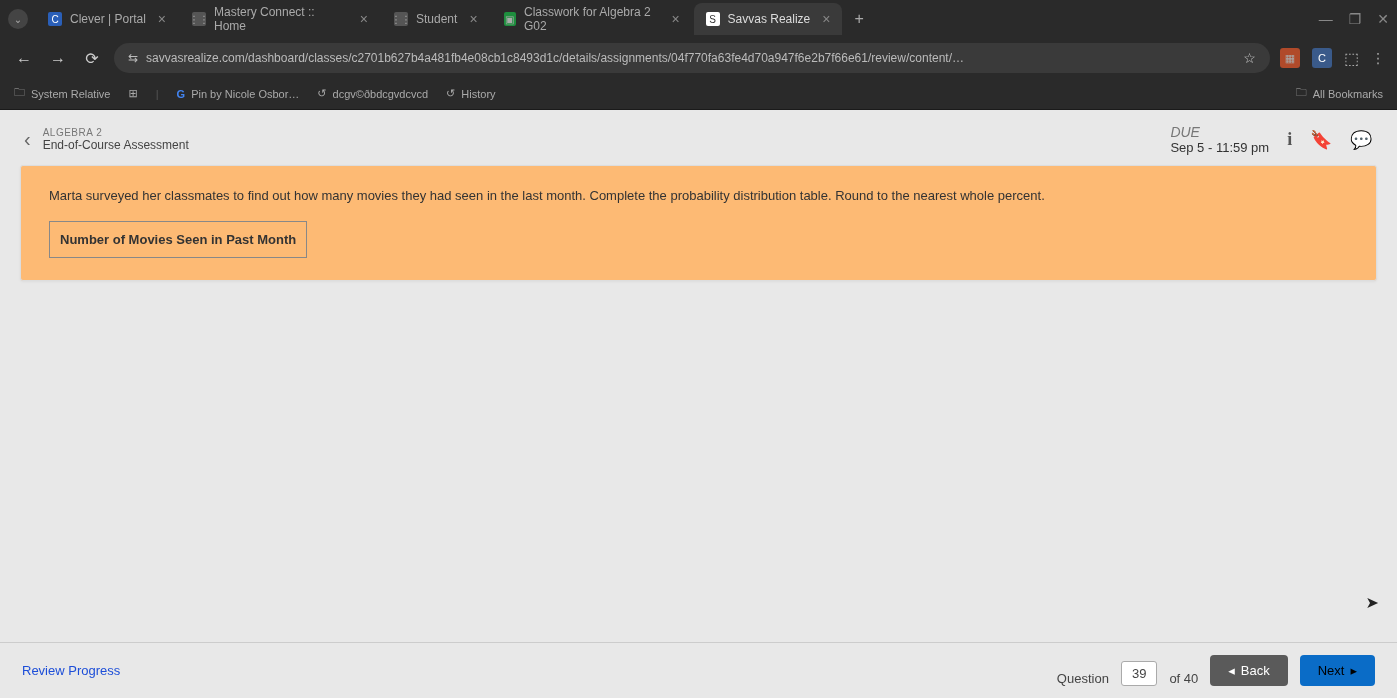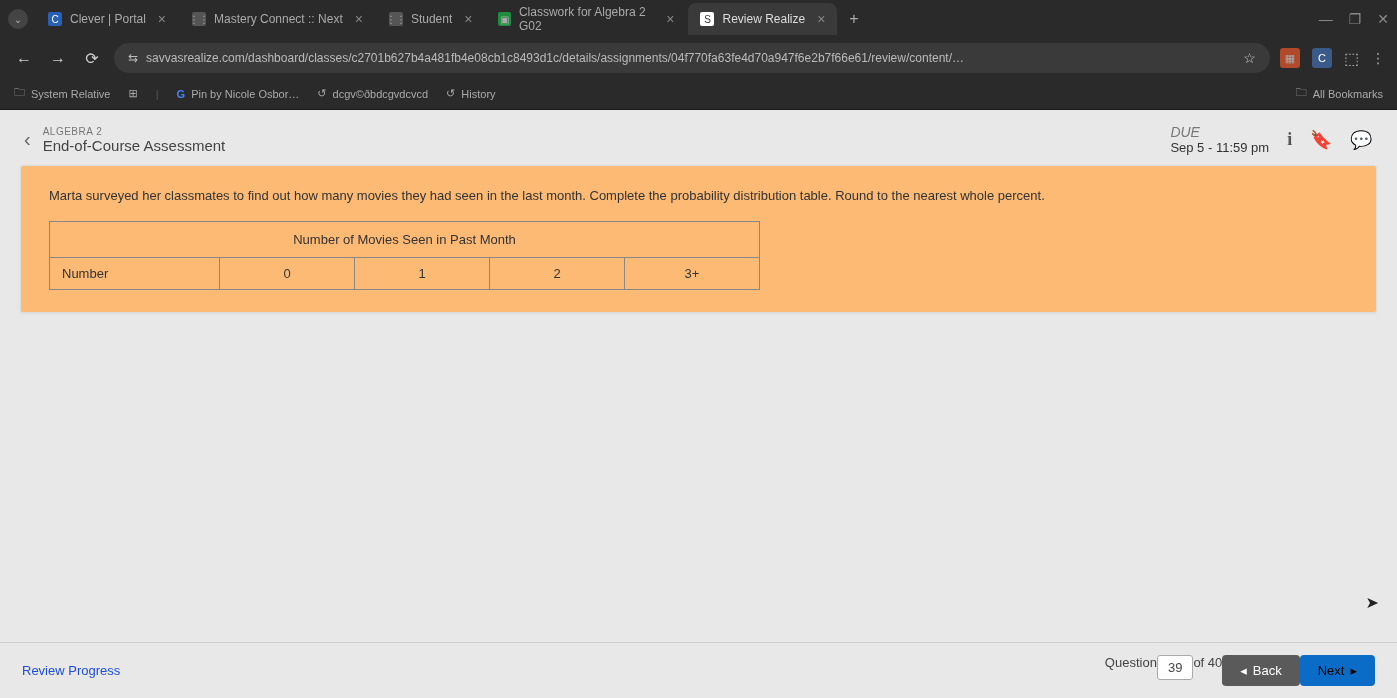--- a/index.html
+++ b/index.html
@@ -24,76 +24,76 @@
 
 .bookmarks-row { display: flex; align-items: center; height: 32px; padding: 0 14px; gap: 18px; background: #2a2a2a; color: #aaa; font-size: 11px; border-bottom: 1px solid #1a1a1a; }
 .bookmark-item { display: flex; align-items: center; gap: 6px; cursor: pointer; }
 .all-bookmarks { margin-left: auto; display: flex; align-items: center; gap: 6px; }
 
 .page-area { background: #e8e8e8; height: calc(698px - 110px); display: flex; flex-direction: column; }
 
 .assessment-header { display: flex; align-items: center; padding: 14px 24px 10px 24px; background: #e8e8e8; }
 .back-chevron { font-size: 20px; color: #666; margin-right: 12px; cursor: pointer; }
 .header-text .subject { font-size: 10px; color: #777; letter-spacing: 0.5px; }
-.header-text .title { font-size: 15px; color: #444; }
+.header-text .title { font-size: 12px; color: #444; }
 .header-right { margin-left: auto; display: flex; align-items: center; gap: 18px; }
 .due-block { text-align: left; }
 .due-label { font-size: 14px; color: #777; font-style: italic; }
 .due-value { font-size: 13px; color: #333; }
 .header-icon { font-size: 18px; color: #555; cursor: pointer; }
 
 .question-panel { background: #fdba74; margin: 0 20px; border: 1px solid #ddd; border-radius: 3px; padding: 22px 28px; flex: 0 0 auto; box-shadow: 0 1px 3px rgba(0,0,0,0.05); }
 .prompt { font-size: 13px; color: #333; margin-bottom: 18px; }
 
 .data-table { border-collapse: collapse; font-size: 13px; color: #333; }
 .data-table th, .data-table td { border: 1px solid #888; padding: 8px 12px; text-align: center; }
-.data-table .caption-row th { font-weight: normal; padding: 10px; }
+.data-table .caption-row th { font-weight: bold; padding: 10px; }
 .data-table .row-label { text-align: left; width: 170px; font-weight: normal; }
 .data-table td { width: 135px; }
 .input-box { width: 44px; height: 24px; border: 1px solid #888; border-radius: 3px; display: inline-block; vertical-align: middle; background: #fff; text-align: center; font-size: 12px; }
 .pct { margin-left: 3px; font-size: 12px; }
 
 .footer-bar { margin-top: auto; display: flex; align-items: center; padding: 12px 22px; background: #e8e8e8; border-top: 1px solid #ccc; }
 .review-link { color: #1d4ed8; font-size: 13px; cursor: pointer; }
-.footer-right { margin-left: auto; display: flex; align-items: flex-start; font-size: 13px; color: #444; }
+.footer-right { margin-left: auto; display: flex; align-items: flex-end; gap: 12px; font-size: 13px; color: #444; }
 .q-num-box { border: 1px solid #aaa; background: #fff; padding: 4px 10px; border-radius: 3px; }
 .btn { padding: 8px 18px; border-radius: 4px; font-size: 13px; cursor: pointer; border: none; display: flex; align-items: center; gap: 6px; }
 .btn-back { background: #5a5a5a; color: #fff; }
 .btn-next { background: #0a6cc7; color: #000000; }
 .cursor-arrow { position: absolute; right: 18px; bottom: 86px; color: #222; font-size: 16px; pointer-events: none; }
 </style>
 </head>
 <body>
 
 <div class="browser-chrome">
   <div class="tabs-row">
     <span class="dropdown-indicator">⌄</span>
     <div class="tab">
       <span class="tab-icon" style="background:#2a5fb8;color:#fff">C</span>
       <span>Clever | Portal</span>
       <span class="tab-close">×</span>
     </div>
     <div class="tab">
       <span class="tab-icon">⋮⋮</span>
-      <span>Mastery Connect :: Next</span>
+      <span>Mastery Connect :: Home</span>
       <span class="tab-close">×</span>
     </div>
     <div class="tab">
       <span class="tab-icon">⋮⋮</span>
       <span>Student</span>
       <span class="tab-close">×</span>
     </div>
     <div class="tab">
       <span class="tab-icon" style="background:#1e8e3e">▣</span>
       <span>Classwork for Algebra 2 G02</span>
       <span class="tab-close">×</span>
     </div>
     <div class="tab active">
       <span class="tab-icon" style="background:#fff;color:#333">S</span>
-      <span>Review Realize</span>
+      <span>Savvas Realize</span>
       <span class="tab-close">×</span>
     </div>
     <span style="color:#aaa;padding:0 10px;cursor:pointer">+</span>
     <div class="window-controls">
       <span>—</span>
       <span>❐</span>
       <span>✕</span>
     </div>
   </div>
 
@@ -160,27 +160,20 @@
   </div>
 
   <div class="question-panel">
     <p class="prompt">Marta surveyed her classmates to find out how many movies they had seen in the last month. Complete the probability distribution table. Round to the nearest whole percent.</p>
 
     <table class="data-table">
       <tbody>
           <tr class="caption-row">
         <th colspan="5">Number of Movies Seen in Past Month</th>
       </tr>
-      <tr>
-        <th class="row-label">Number</th>
-        <td>0</td>
-        <td>1</td>
-        <td>2</td>
-        <td>3+</td>
-      </tr>
     </tbody>
       </table>
   </div>
 
   <div class="footer-bar">
     <span class="review-link">Review Progress</span>
     <div class="footer-right">
       <span>Question</span>
       <span class="q-num-box">39</span>
       <span>of 40</span>

